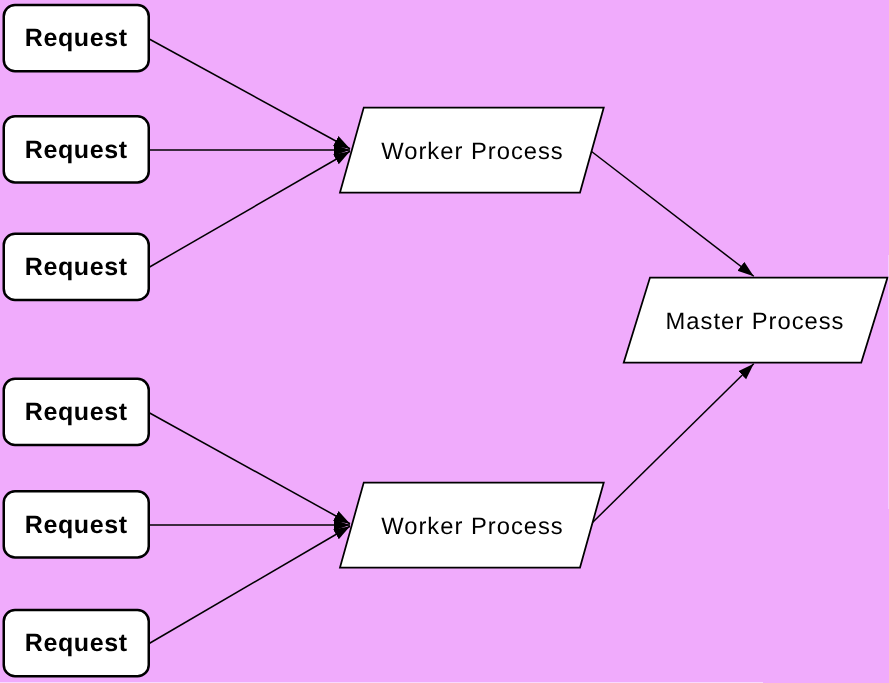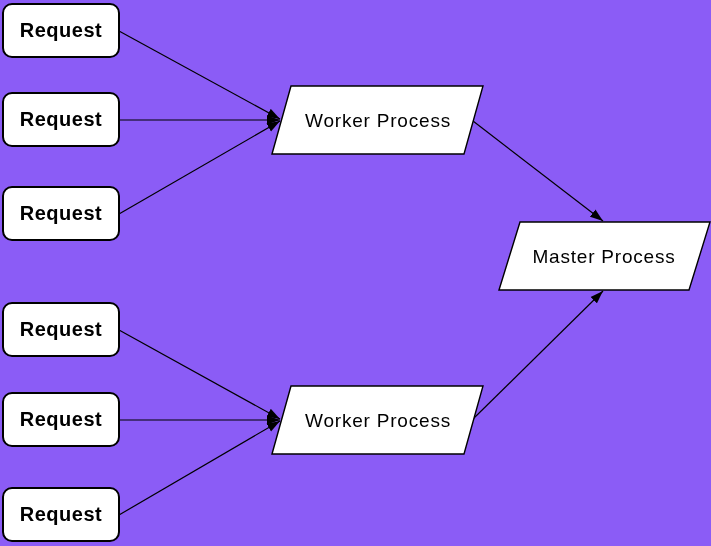--- a/index.html
+++ b/index.html
@@ -4,21 +4,21 @@
 <style>
   html, body {
     margin: 0;
     padding: 0;
     background: #ffffff;
   }
   .canvas {
     position: relative;
     width: 711px;
     height: 546px;
-    background: #8b5cf6;
+    background: #f0abfc;
     font-family: "Liberation Sans", sans-serif;
     overflow: hidden;
   }
   svg { display: block; }
   .request-rect {
     fill: #ffffff;
     stroke: #000000;
     stroke-width: 2;
   }
   .process-shape {

